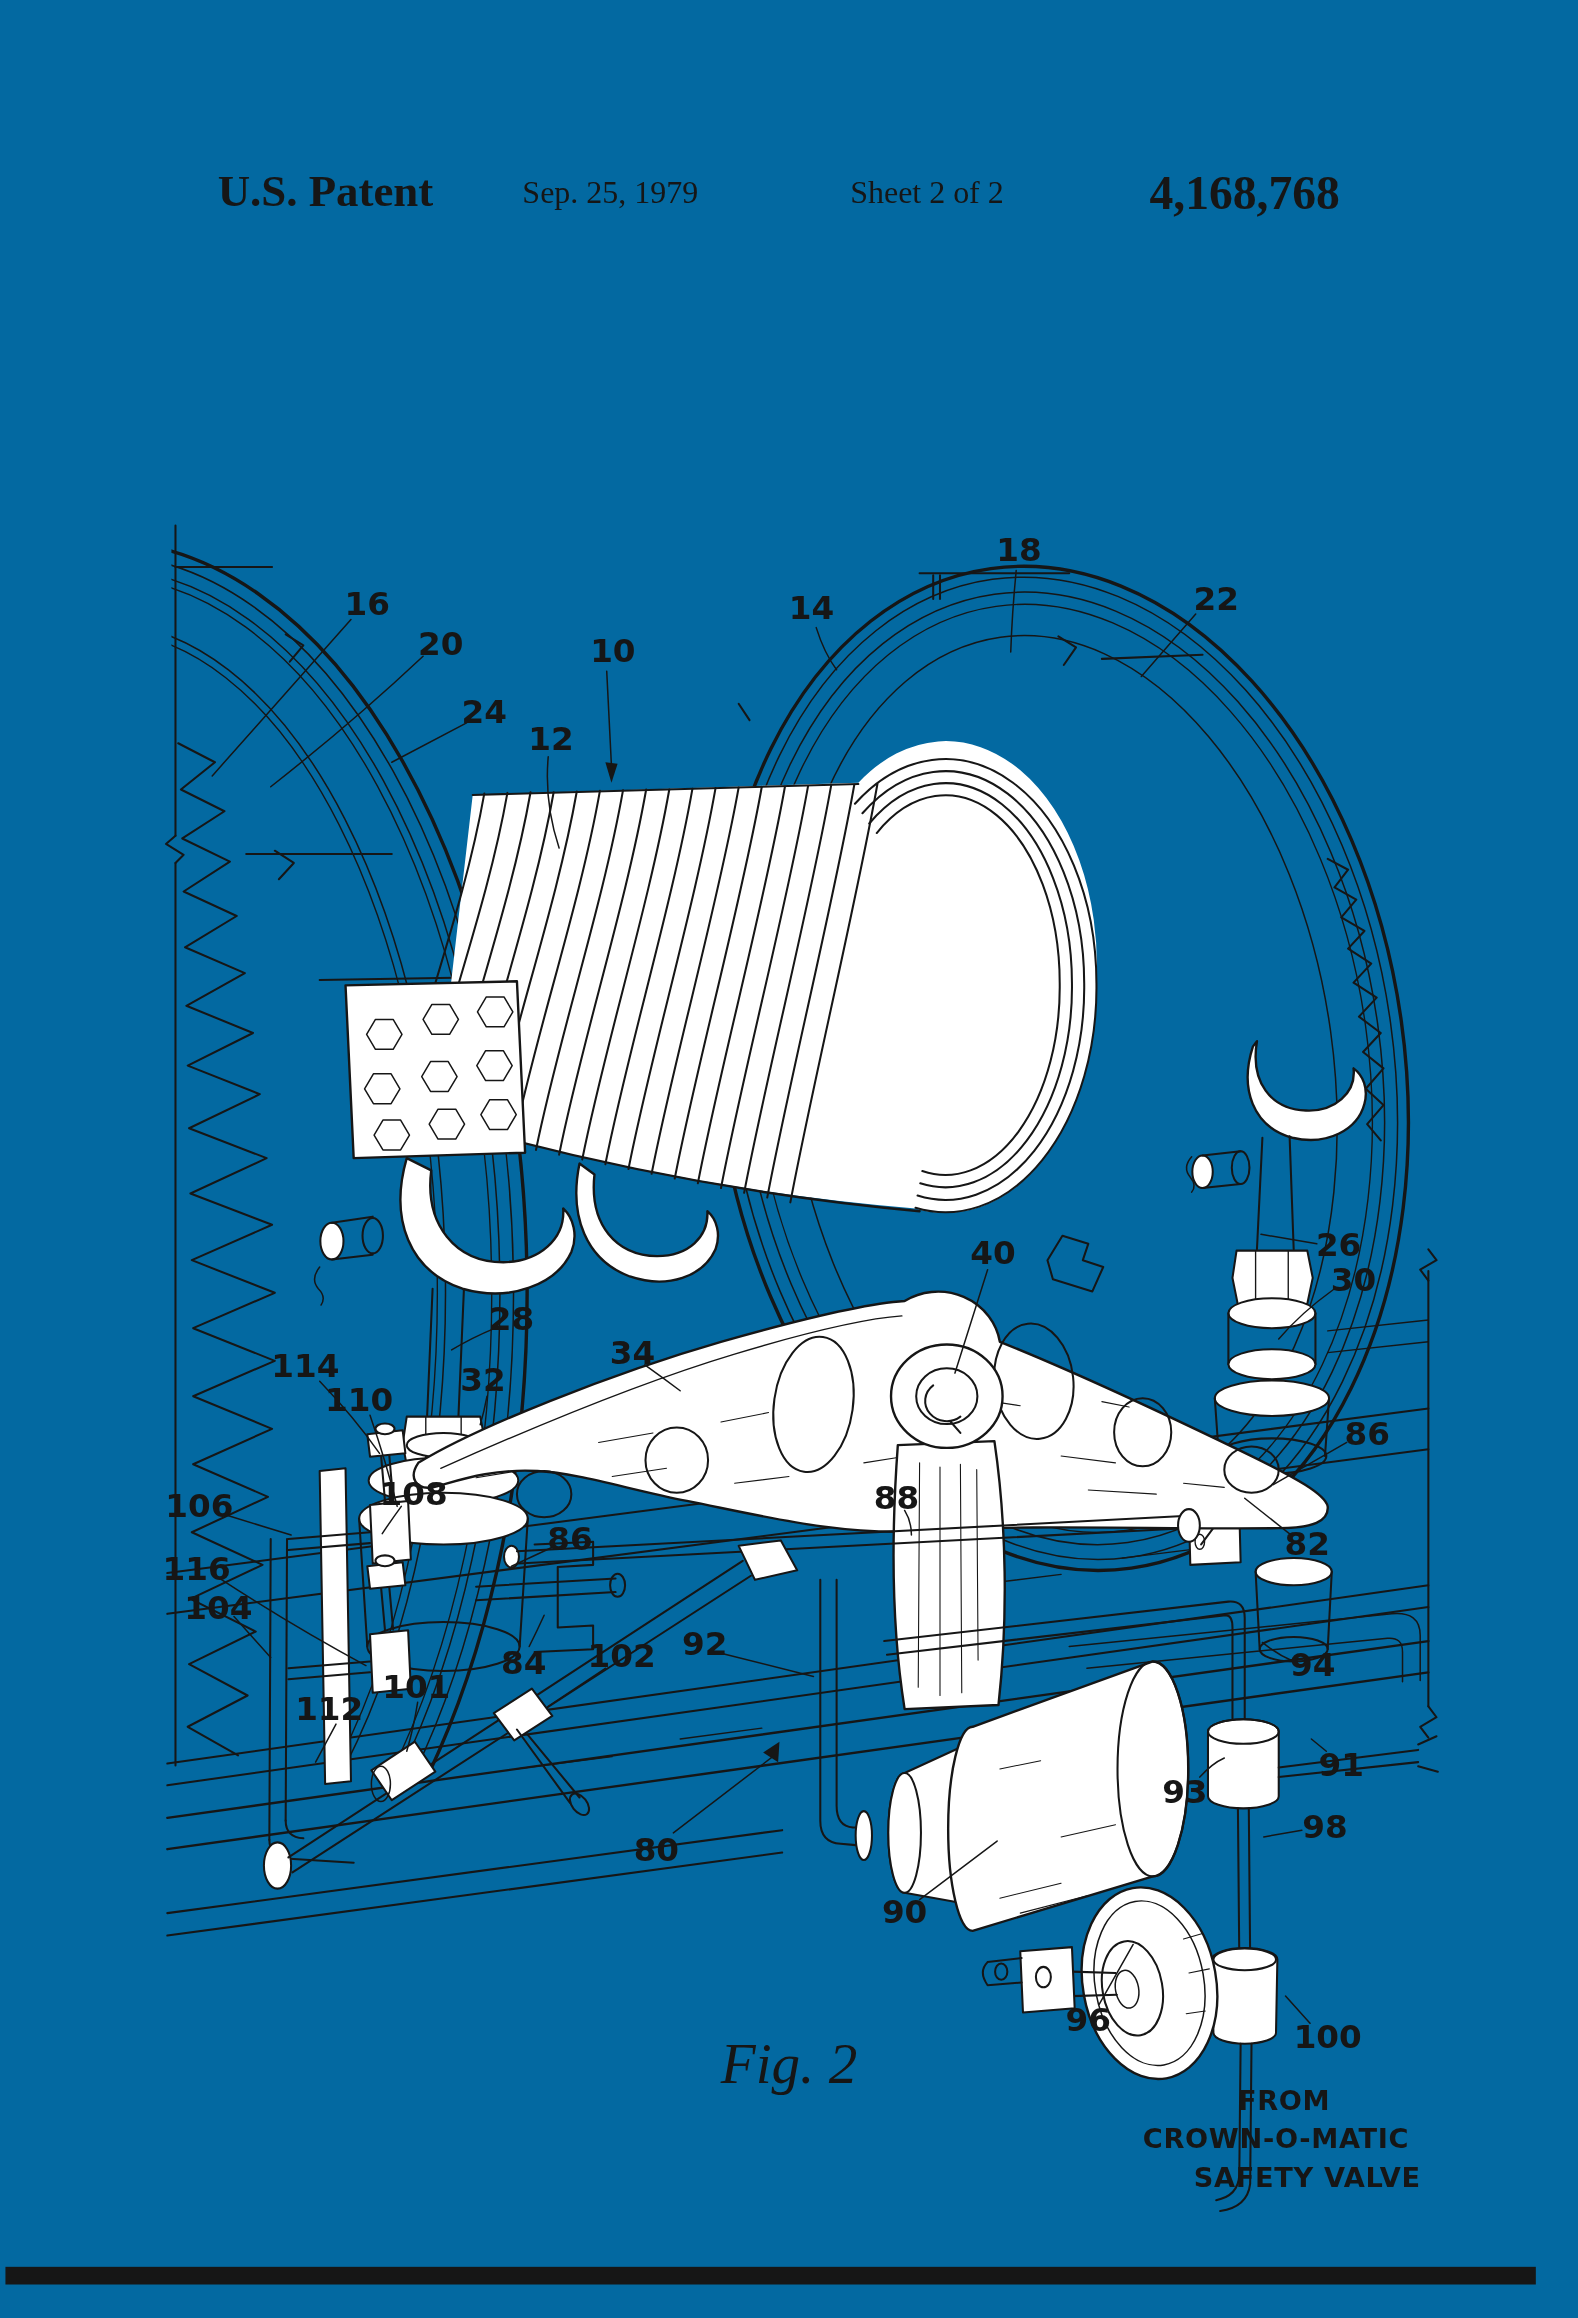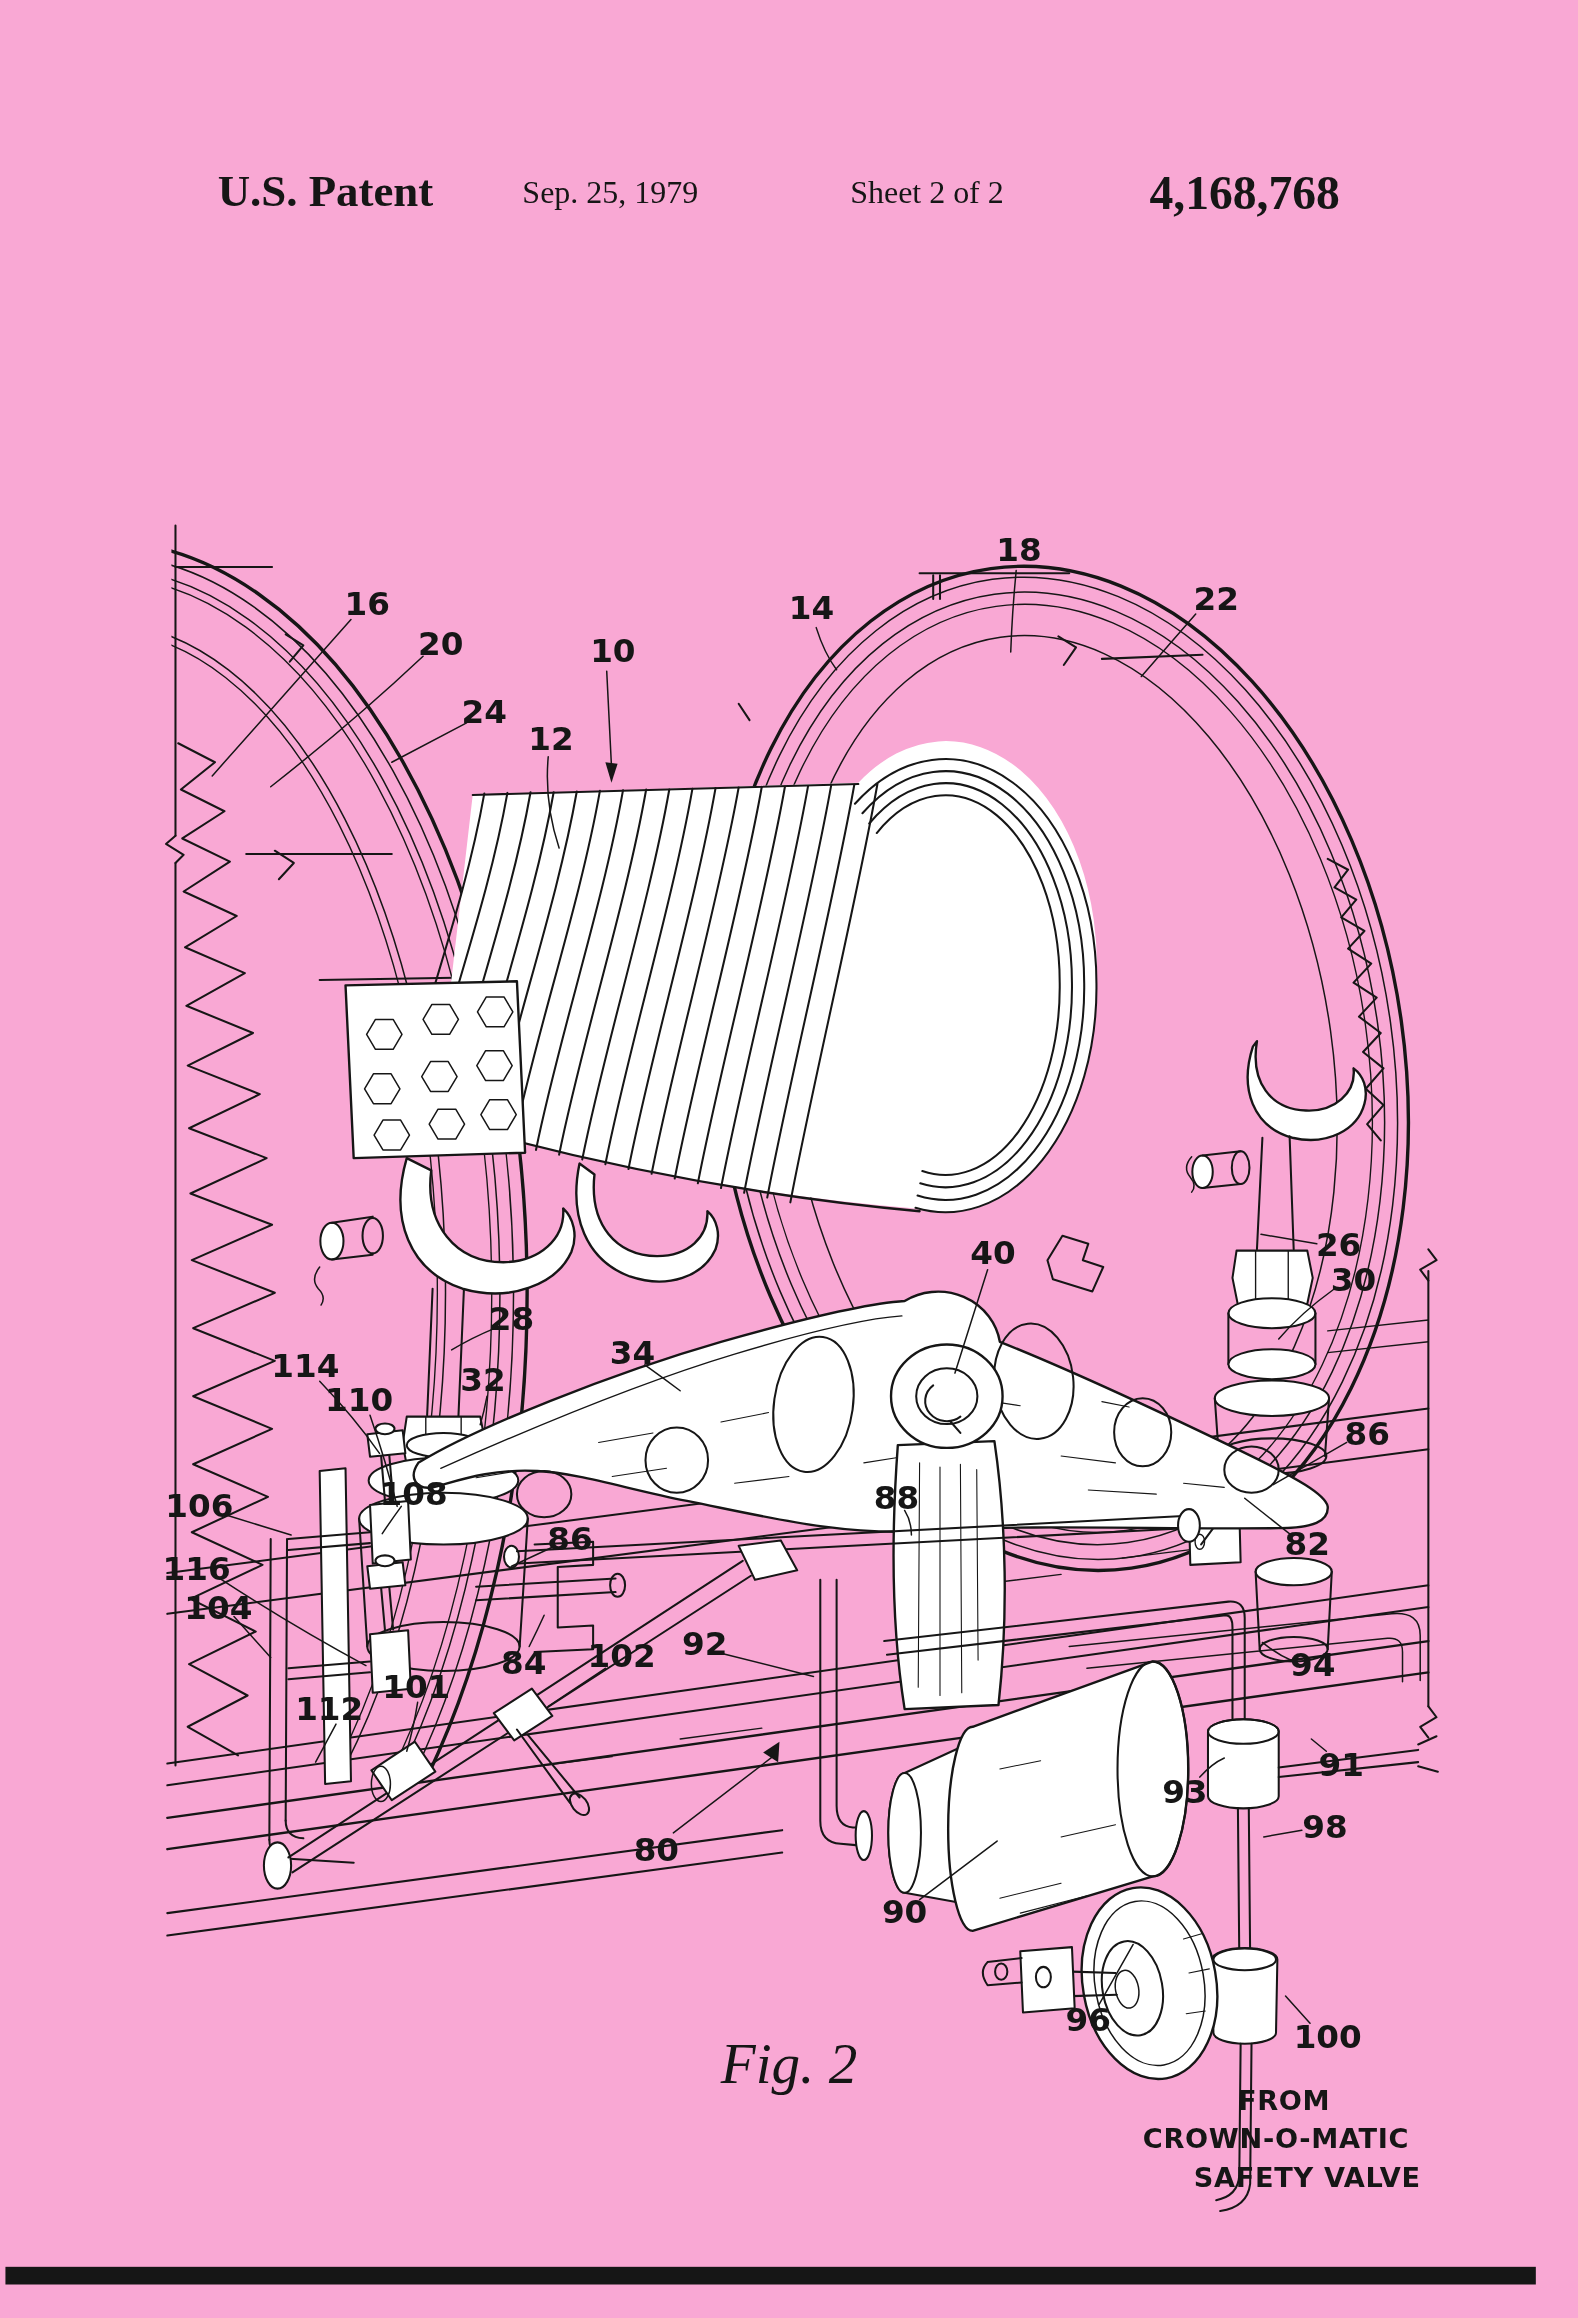--- a/index.html
+++ b/index.html
@@ -1,16 +1,16 @@
 <!DOCTYPE html>
 <html style="font-size:11px"><head>
 <meta charset="utf-8">
 <style>
   html,body{margin:0;padding:0;background:#e8e8e8;}
-  .page{position:relative;width:1578px;height:2319px;background:#f9a8d4;overflow:hidden;
+  .page{position:relative;width:1578px;height:2319px;background:#0369a1;overflow:hidden;
         font-family:"DejaVu Sans",sans-serif;}
   svg{position:absolute;left:0;top:0;}
   .ink{stroke:#161616;fill:none;stroke-linecap:round;stroke-linejoin:round;}
   .w5{stroke-width:5px;} .w35{stroke-width:3.5px;} .w3{stroke-width:3px;}
   .w22{stroke-width:2.2px;} .w2{stroke-width:2px;} .w15{stroke-width:1.6px;}
   .wfill{fill:#ffffff;}
   .blk{fill:#161616;stroke:none;}
   text{fill:#161616;stroke:none;}
   .ref{font-family:"DejaVu Sans",sans-serif;font-size:48px;font-weight:600;text-anchor:middle;}
   .hdr-serif{font-family:"Liberation Serif","DejaVu Serif",serif;}

